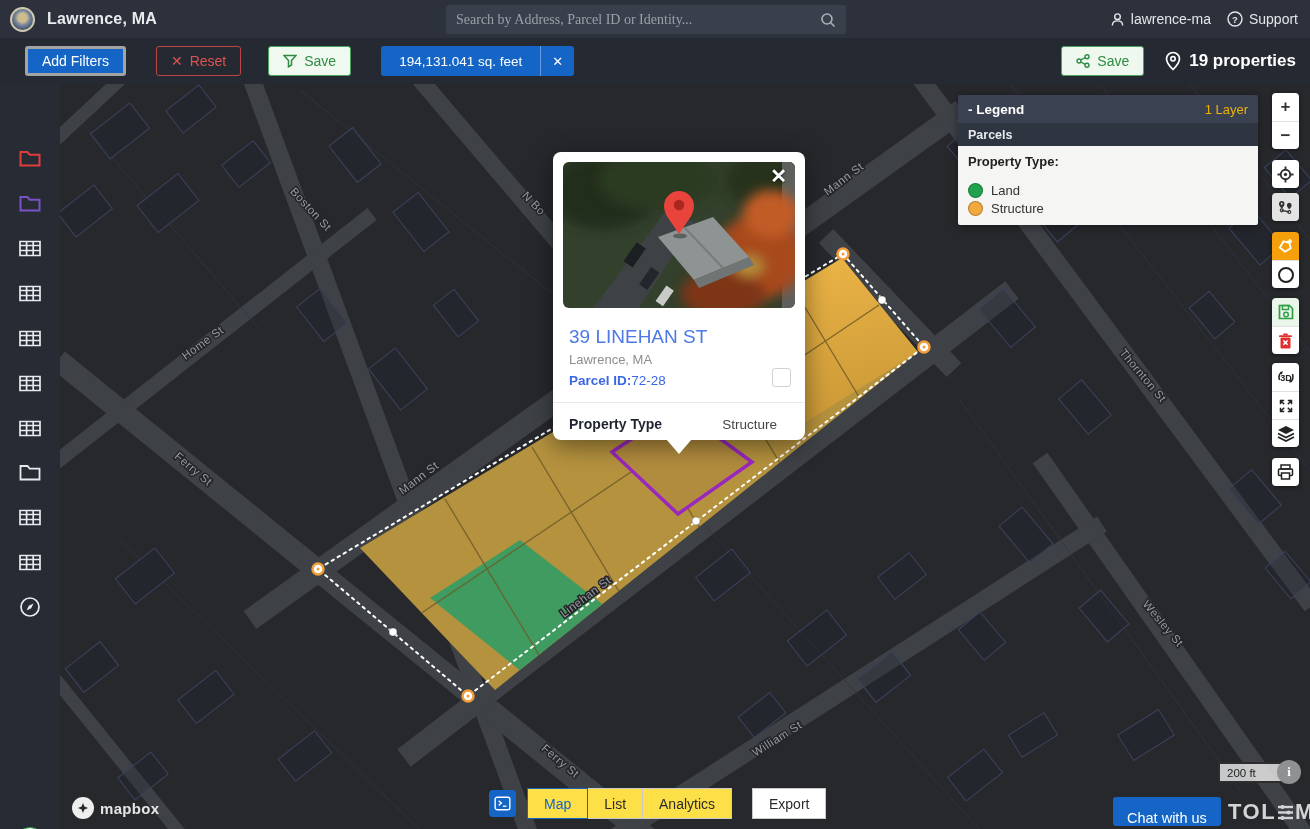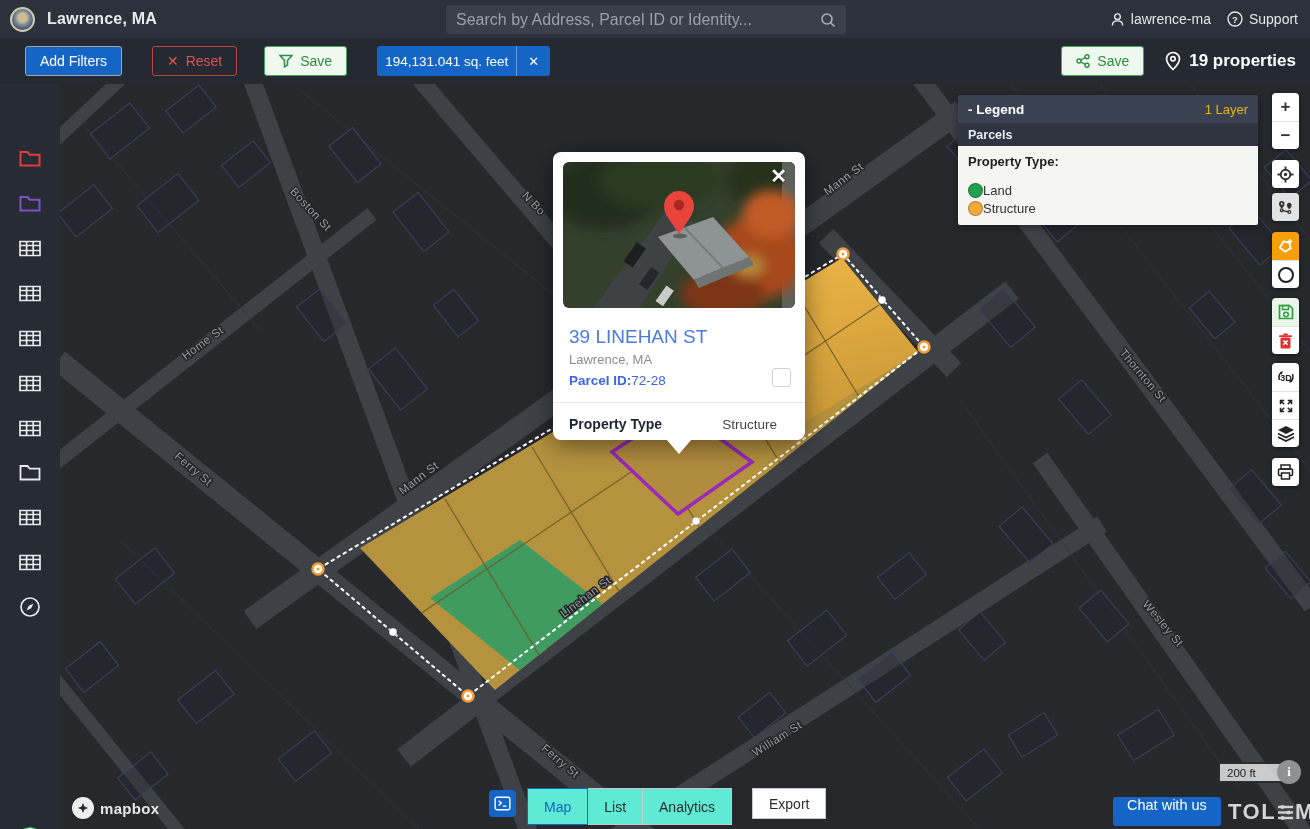--- a/index.html
+++ b/index.html
@@ -10,37 +10,37 @@
   
   .header { position:absolute; left:0; top:0; width:1310px; height:38px; background:#2c313b;
     display:flex; align-items:center; z-index:30; }
   .seal { width:25px; height:25px; border-radius:50%; margin-left:10px;
     background:radial-gradient(circle at 50% 42%, #cdbd8d 0 28%, #7d8ba0 44%, #44506a 75%, #2c3346 100%);
     border:2px solid #cfc9ae; }
   .city-title { color:#e9ebee; font-size:16px; font-weight:bold; margin-left:12px; letter-spacing:.2px; }
   .searchbox { position:absolute; left:446px; top:5px; width:400px; height:29px; background:#3a404b;
     border-radius:3px; display:flex; align-items:center; }
   .searchbox input { flex:1; background:transparent; border:none; outline:none; color:#eab308;
-    font-size:16px; padding:0 10px; font-family:Liberation Sans, sans-serif; }
+    font-size:14px; padding:0 10px; font-family:Liberation Serif, serif; }
   .searchbox input::placeholder { color:#99a0ab; }
   .searchbox .sicon { margin-right:10px; display:flex; }
   .hdr-right { position:absolute; right:12px; top:0; height:38px; display:flex; align-items:center; gap:16px; }
   .hdr-item { display:flex; align-items:center; gap:6px; color:#e4e6ea; font-size:14px; cursor:pointer; }
 
   
   .filterbar { position:absolute; left:0; top:38px; width:1310px; height:46px; background:#252a32;
     display:flex; align-items:center; z-index:29; }
   .btn { height:30px; display:inline-flex; align-items:center; justify-content:center;
     border-radius:3px; font-size:14px; padding:0 14px; cursor:pointer; gap:7px; }
-  .btn-blue { background:#1565c6; color:#fff; border:1px solid #a3a3a3; margin-left:25px; }
+  .btn-blue { background:#1565c6; color:#fff; border:3px solid #a3a3a3; margin-left:25px; }
   .btn-reset { background:transparent; color:#e05252; border:1px solid #b44; margin-left:30px; }
   .btn-savefilter { background:#f0f9f0; color:#2f8a43; border:1px solid #49a35c; margin-left:27px; }
   .chip { margin-left:30px; height:30px; background:#1565c6; color:#fff; border-radius:3px;
     display:inline-flex; align-items:center; font-size:13.5px; }
-  .chip .txt { padding:0 8px; }
+  .chip .txt { padding:0 18px; }
   .chip .div { width:1px; height:30px; background:rgba(255,255,255,.35); }
   .chip .x { padding:0 11px; font-size:13px; cursor:pointer; }
   .fb-right { position:absolute; right:14px; top:0; height:46px; display:flex; align-items:center; gap:20px; }
   .btn-share { background:#eef8ee; color:#2f8a43; border:1px solid #49a35c; }
   .prop-count { display:flex; align-items:center; gap:7px; color:#fff; font-size:17px; font-weight:bold; }
 
   
   .sidebar { position:absolute; left:0; top:84px; width:60px; height:745px; background:#262b34; z-index:25; }
   .sb-icon { position:absolute; left:0; width:60px; height:34px; display:flex; align-items:center;
     justify-content:center; cursor:pointer; }
@@ -57,21 +57,21 @@
   .legend { position:absolute; left:958px; top:95px; width:300px; z-index:12;
     box-shadow:0 2px 8px rgba(0,0,0,.4); border-radius:2px; overflow:hidden; }
   .legend-hdr { background:#3a4150; color:#fff; height:28px; display:flex; align-items:center;
     justify-content:space-between; padding:0 10px; font-size:13.5px; }
   .legend-hdr .t { font-weight:bold; }
   .legend-hdr .l { color:#eab308; font-weight:normal; font-size:13px; }
   .legend-group { background:#2e3440; color:#e8eaed; height:23px; display:flex; align-items:center;
     padding:0 10px; font-size:12.5px; font-weight:bold; }
   .legend-body { background:#f5f5f3; padding:8px 10px 9px; }
   .legend-field { color:#222; font-weight:bold; font-size:13px; margin-bottom:14px; }
-  .legend-item { display:flex; align-items:center; font-size:13px; color:#333; margin-top:3px; }
+  .legend-item { display:flex; align-items:center; gap:8px; font-size:13px; color:#333; margin-top:3px; }
   .dot { width:15px; height:15px; border-radius:50%; border:1px solid rgba(0,0,0,.25); }
 
   
   .ctrls { position:absolute; left:1272px; top:93px; width:27px; z-index:12; display:flex;
     flex-direction:column; }
   .ctrl-stack { border-radius:4px; overflow:hidden; box-shadow:0 1px 4px rgba(0,0,0,.45);
     display:flex; flex-direction:column; }
   .cbtn { width:27px; height:28px; background:#fff; display:flex; align-items:center;
     justify-content:center; cursor:pointer; font-size:17px; color:#333; font-weight:bold; }
   .cbtn + .cbtn { border-top:1px solid #e2e2e2; }
@@ -102,35 +102,35 @@
 
   
   .mapbox-logo { position:absolute; left:72px; top:797px; display:flex; align-items:center; gap:6px;
     z-index:10; }
   .mapbox-logo .circ { width:22px; height:22px; border-radius:50%; background:rgba(255,255,255,.92);
     display:flex; align-items:center; justify-content:center; }
   .mapbox-logo .word { color:rgba(255,255,255,.88); font-size:15px; font-weight:600; letter-spacing:.3px; }
   .term-btn { position:absolute; left:489px; top:790px; width:27px; height:27px; background:#1565c6;
     border-radius:4px; display:flex; align-items:center; justify-content:center; z-index:10; cursor:pointer; }
   .tabs { position:absolute; left:528px; top:788px; display:flex; z-index:10; }
-  .tab { height:37px; background:#5eead4; border:1px solid #c9c9c9; color:#2b2b2b; font-size:14px;
+  .tab { height:31px; background:#fde047; border:1px solid #c9c9c9; color:#2b2b2b; font-size:14px;
     display:flex; align-items:center; justify-content:center; padding:0 16px; cursor:pointer;
     margin-left:-1px; }
   .tab.active { color:#1565c6; border:1px solid #1565c6; z-index:2; }
   .export-btn { position:absolute; left:752px; top:788px; height:31px; background:#fff;
     border:1px solid #c9c9c9; color:#2b2b2b; font-size:14px; display:flex; align-items:center;
     padding:0 16px; z-index:10; cursor:pointer; }
   .scalebar { position:absolute; left:1218px; top:762px; width:79px; height:21px;
     background:rgba(236,236,236,.82); border:2px solid #2d2d2d; color:#222; font-size:11.5px;
     display:flex; align-items:center; padding-left:7px; z-index:10; }
   .info-btn { position:absolute; left:1277px; top:760px; width:24px; height:24px; border-radius:50%;
     background:#8f9193; color:#fff; font-size:13px; font-weight:bold; display:flex; align-items:center;
     justify-content:center; z-index:11; cursor:pointer; font-family:"Liberation Serif",serif; }
   .chat-btn { position:absolute; left:1113px; top:797px; height:29px; background:#1565c6; color:#fff;
-    font-size:14.5px; display:flex; align-items:flex-start; padding:0 14px; border-radius:3px; z-index:10;
+    font-size:14.5px; display:flex; align-items:flex-end; padding:0 14px; border-radius:3px; z-index:10;
     cursor:pointer; }
   .brand { position:absolute; left:1228px; top:799px; display:flex; align-items:center; z-index:10;
     color:#d3d4d6; font-size:22px; font-weight:bold; letter-spacing:1.5px; }
   .brand svg { margin:0 2px; }
 </style>
 </head>
 <body>
 
 <div id="app">
 

